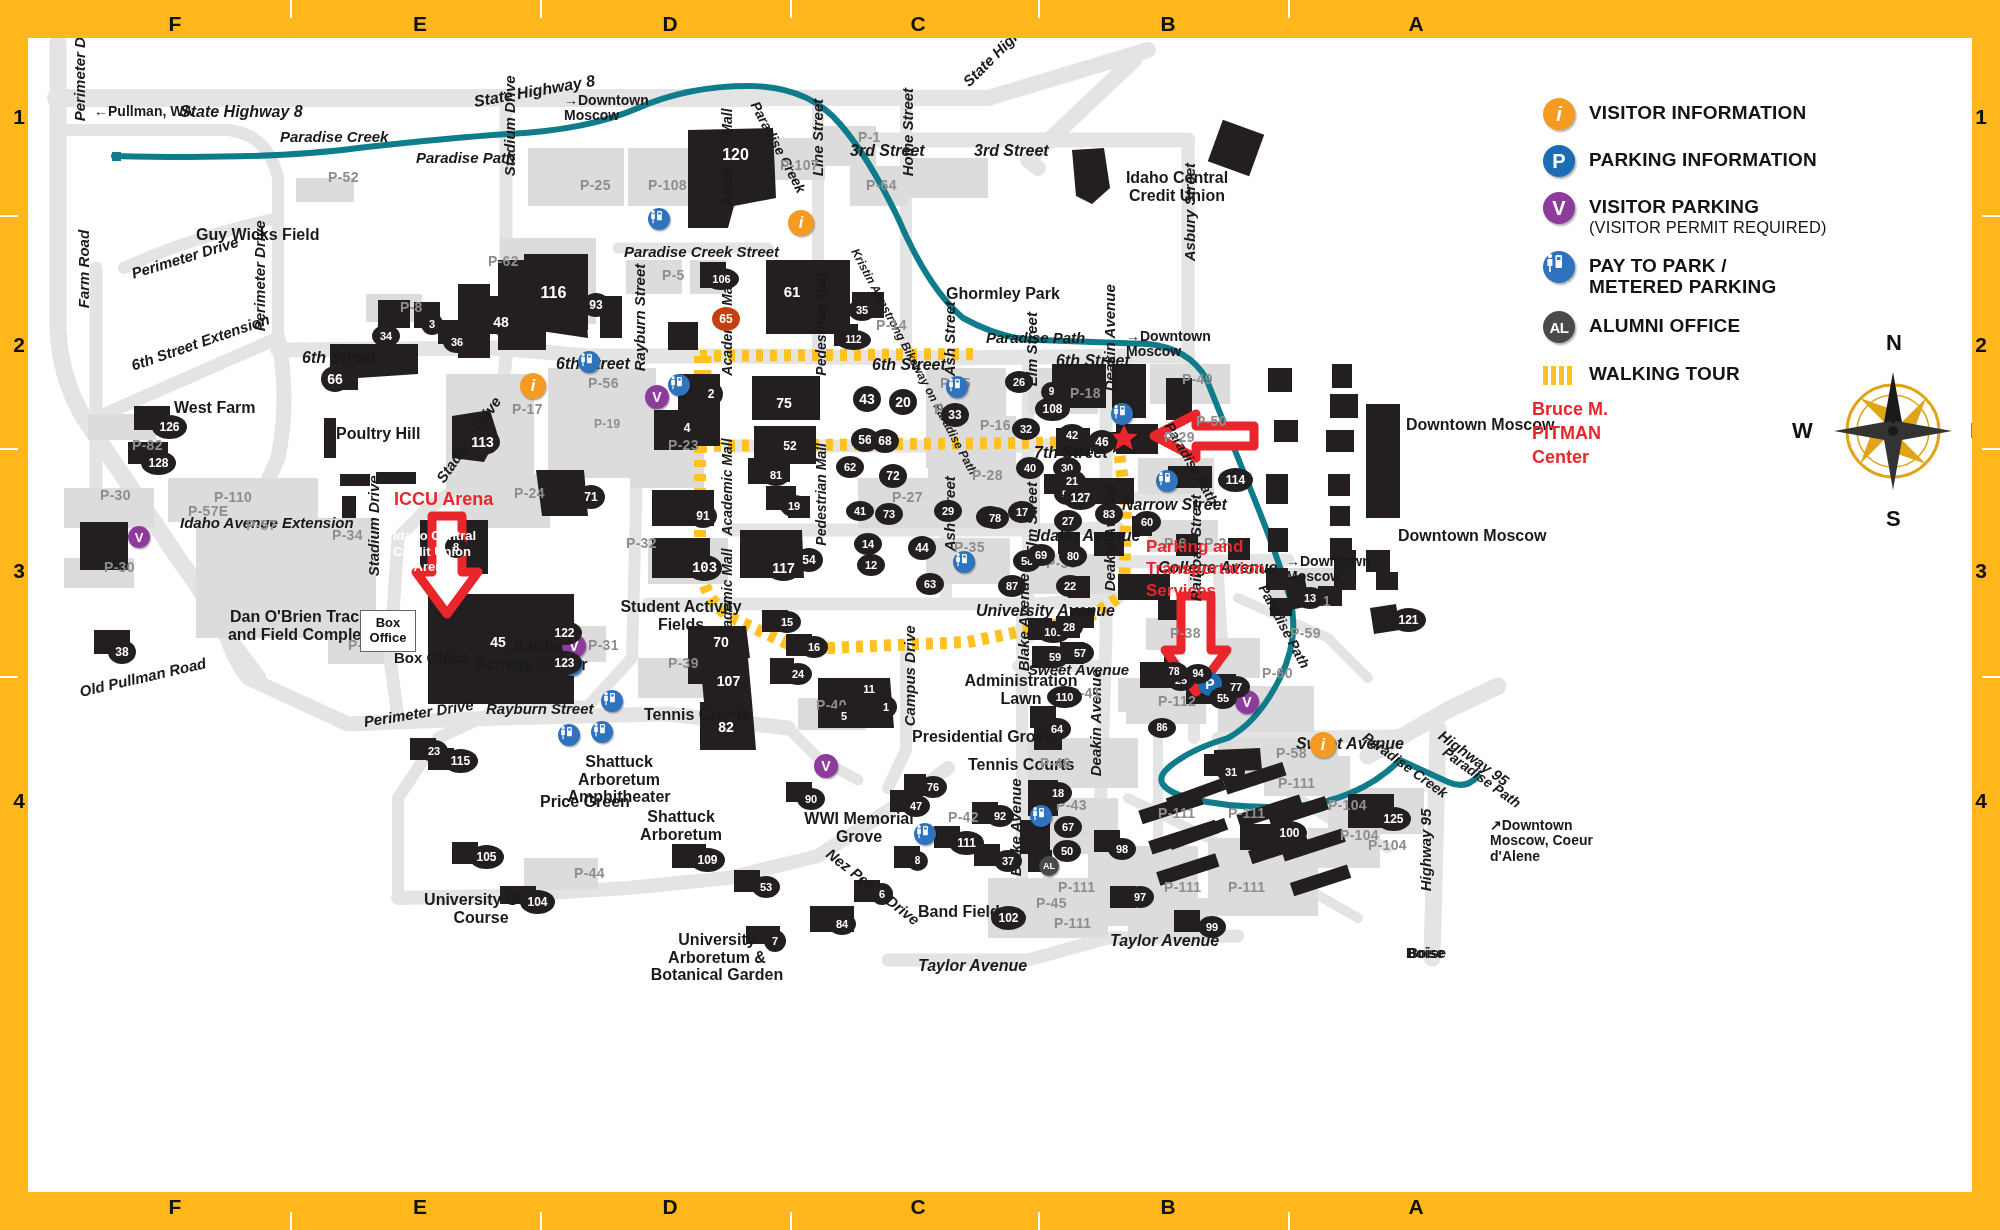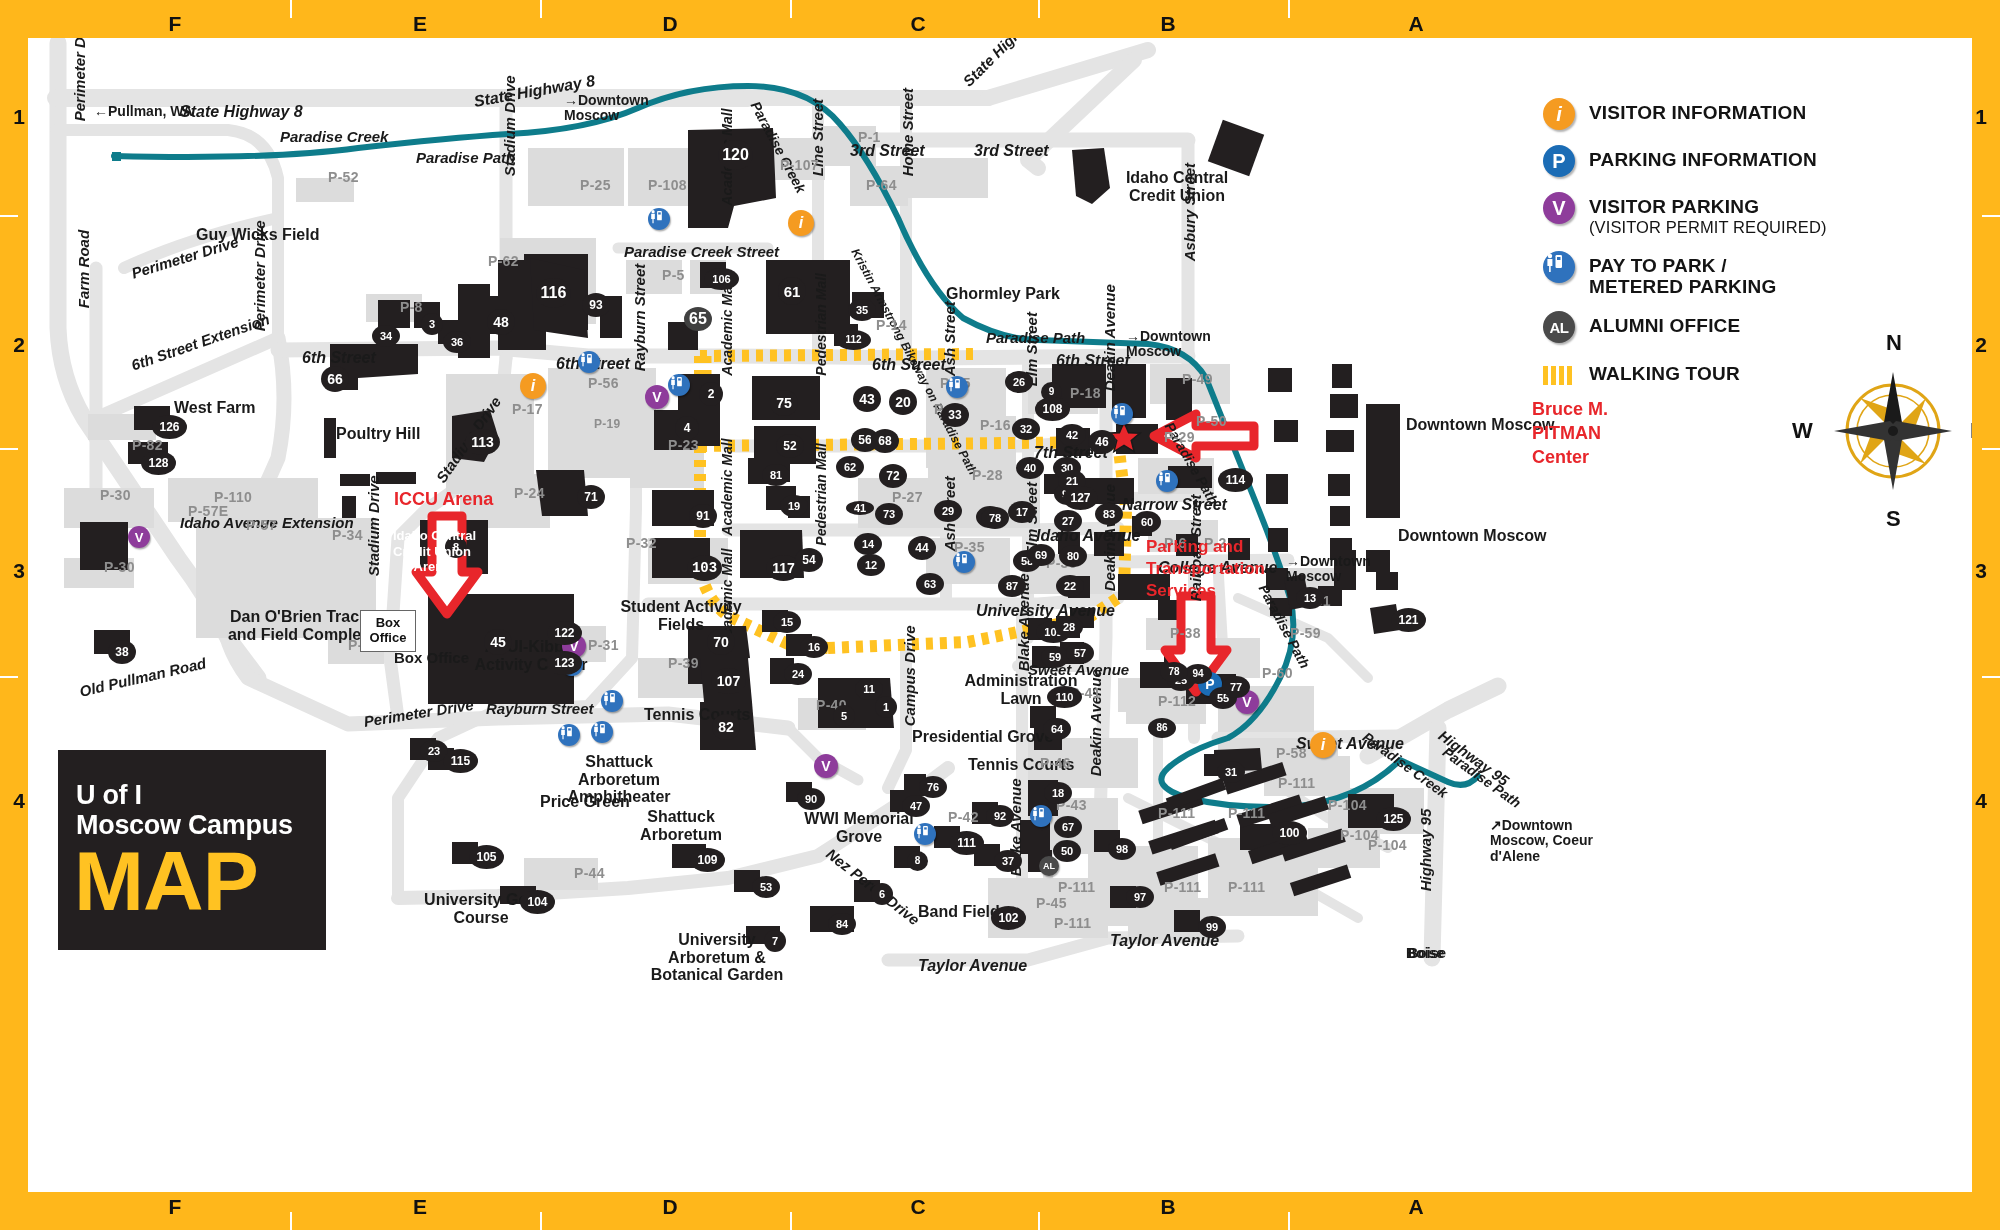--- a/index.html
+++ b/index.html
@@ -742,21 +742,21 @@
             <rect x="14" y="6" width="3.5" height="3" fill="#2F72BD"></rect>
           </svg>
         </div>
         <div class="pin al" style="left: 1011px; top: 818px; width: 20px; height: 20px; font-size: 9px;">AL</div>
       </div>
 
     <div id="badge-layer">
         <div class="bnum" style="left: 690px; top: 102px; width: 35px; height: 30px; border-radius: 50%; background: rgb(35, 31, 32); display: flex; align-items: center; justify-content: center; font-size: 16px;">120</div>
         <div class="bnum" style="left: 508px; top: 240px; width: 35px; height: 30px; border-radius: 50%; background: rgb(35, 31, 32); display: flex; align-items: center; justify-content: center; font-size: 16px;">116</div>
         <div class="bnum" style="left: 554px; top: 255px; width: 28px; height: 24px; border-radius: 50%; background: rgb(35, 31, 32); display: flex; align-items: center; justify-content: center; font-size: 12px;">93</div>
-        <div class="bnum" style="left: 656px; top: 269px; width: 28px; height: 24px; border-radius: 50%; background: #404040; display: flex; align-items: center; justify-content: center; font-size: 16px;">65</div>
+        <div class="bnum" style="left: 684px; top: 269px; width: 28px; height: 24px; border-radius: 50%; background: #c2410c; display: flex; align-items: center; justify-content: center; font-size: 12px;">65</div>
         <div class="bnum" style="left: 676px; top: 230px; width: 35px; height: 22px; border-radius: 50%; background: rgb(35, 31, 32); display: flex; align-items: center; justify-content: center; font-size: 11px;">106</div>
         <div class="bnum" style="left: 750px; top: 239px; width: 28px; height: 28px; border-radius: 50%; background: rgb(35, 31, 32); display: flex; align-items: center; justify-content: center; font-size: 15px;">61</div>
         <div class="bnum" style="left: 820px; top: 261px; width: 28px; height: 22px; border-radius: 50%; background: rgb(35, 31, 32); display: flex; align-items: center; justify-content: center; font-size: 11px;">35</div>
         <div class="bnum" style="left: 808px; top: 292px; width: 35px; height: 20px; border-radius: 50%; background: rgb(35, 31, 32); display: flex; align-items: center; justify-content: center; font-size: 10px;">112</div>
         <div class="bnum" style="left: 459px; top: 271px; width: 28px; height: 26px; border-radius: 50%; background: rgb(35, 31, 32); display: flex; align-items: center; justify-content: center; font-size: 14px;">48</div>
         <div class="bnum" style="left: 393px; top: 275px; width: 22px; height: 22px; border-radius: 50%; background: rgb(35, 31, 32); display: flex; align-items: center; justify-content: center; font-size: 11px;">3</div>
         <div class="bnum" style="left: 415px; top: 293px; width: 28px; height: 22px; border-radius: 50%; background: rgb(35, 31, 32); display: flex; align-items: center; justify-content: center; font-size: 11px;">36</div>
         <div class="bnum" style="left: 344px; top: 287px; width: 28px; height: 22px; border-radius: 50%; background: rgb(35, 31, 32); display: flex; align-items: center; justify-content: center; font-size: 11px;">34</div>
         <div class="bnum" style="left: 293px; top: 328px; width: 28px; height: 26px; border-radius: 50%; background: rgb(35, 31, 32); display: flex; align-items: center; justify-content: center; font-size: 14px;">66</div>
         <div class="bnum" style="left: 124px; top: 377px; width: 35px; height: 24px; border-radius: 50%; background: rgb(35, 31, 32); display: flex; align-items: center; justify-content: center; font-size: 12px;">126</div>
@@ -820,21 +820,21 @@
         <div class="bnum" style="left: 1026px; top: 472px; width: 28px; height: 22px; border-radius: 50%; background: rgb(35, 31, 32); display: flex; align-items: center; justify-content: center; font-size: 11px;">27</div>
         <div class="bnum" style="left: 1030px; top: 432px; width: 28px; height: 22px; border-radius: 50%; background: rgb(35, 31, 32); display: flex; align-items: center; justify-content: center; font-size: 11px;">21</div>
         <div class="bnum" style="left: 1035px; top: 448px; width: 35px; height: 24px; border-radius: 50%; background: rgb(35, 31, 32); display: flex; align-items: center; justify-content: center; font-size: 12px;">127</div>
         <div class="bnum" style="left: 1067px; top: 465px; width: 28px; height: 22px; border-radius: 50%; background: rgb(35, 31, 32); display: flex; align-items: center; justify-content: center; font-size: 11px;">83</div>
         <div class="bnum" style="left: 808px; top: 418px; width: 28px; height: 22px; border-radius: 50%; background: rgb(35, 31, 32); display: flex; align-items: center; justify-content: center; font-size: 11px;">62</div>
         <div class="bnum" style="left: 851px; top: 426px; width: 28px; height: 24px; border-radius: 50%; background: rgb(35, 31, 32); display: flex; align-items: center; justify-content: center; font-size: 12px;">72</div>
         <div class="bnum" style="left: 988px; top: 419px; width: 28px; height: 22px; border-radius: 50%; background: rgb(35, 31, 32); display: flex; align-items: center; justify-content: center; font-size: 11px;">40</div>
         <div class="bnum" style="left: 980px; top: 463px; width: 28px; height: 22px; border-radius: 50%; background: rgb(35, 31, 32); display: flex; align-items: center; justify-content: center; font-size: 11px;">17</div>
         <div class="bnum" style="left: 906px; top: 462px; width: 28px; height: 22px; border-radius: 50%; background: rgb(35, 31, 32); display: flex; align-items: center; justify-content: center; font-size: 11px;">29</div>
         <div class="bnum" style="left: 948px; top: 468px; width: 28px; height: 22px; border-radius: 50%; background: rgb(35, 31, 32); display: flex; align-items: center; justify-content: center; font-size: 11px;">79</div>
-        <div class="bnum" style="left: 818px; top: 463px; width: 28px; height: 14px; border-radius: 50%; background: rgb(35, 31, 32); display: flex; align-items: center; justify-content: center; font-size: 11px;">41</div>
+        <div class="bnum" style="left: 818px; top: 463px; width: 28px; height: 20px; border-radius: 50%; background: rgb(35, 31, 32); display: flex; align-items: center; justify-content: center; font-size: 11px;">41</div>
         <div class="bnum" style="left: 847px; top: 465px; width: 28px; height: 22px; border-radius: 50%; background: rgb(35, 31, 32); display: flex; align-items: center; justify-content: center; font-size: 11px;">73</div>
         <div class="bnum" style="left: 826px; top: 495px; width: 28px; height: 22px; border-radius: 50%; background: rgb(35, 31, 32); display: flex; align-items: center; justify-content: center; font-size: 11px;">14</div>
         <div class="bnum" style="left: 829px; top: 516px; width: 28px; height: 22px; border-radius: 50%; background: rgb(35, 31, 32); display: flex; align-items: center; justify-content: center; font-size: 11px;">12</div>
         <div class="bnum" style="left: 880px; top: 498px; width: 28px; height: 24px; border-radius: 50%; background: rgb(35, 31, 32); display: flex; align-items: center; justify-content: center; font-size: 12px;">44</div>
         <div class="bnum" style="left: 985px; top: 512px; width: 28px; height: 22px; border-radius: 50%; background: rgb(35, 31, 32); display: flex; align-items: center; justify-content: center; font-size: 11px;">58</div>
         <div class="bnum" style="left: 970px; top: 537px; width: 28px; height: 22px; border-radius: 50%; background: rgb(35, 31, 32); display: flex; align-items: center; justify-content: center; font-size: 11px;">87</div>
         <div class="bnum" style="left: 1028px; top: 537px; width: 28px; height: 22px; border-radius: 50%; background: rgb(35, 31, 32); display: flex; align-items: center; justify-content: center; font-size: 11px;">22</div>
         <div class="bnum" style="left: 999px; top: 506px; width: 28px; height: 22px; border-radius: 50%; background: rgb(35, 31, 32); display: flex; align-items: center; justify-content: center; font-size: 11px;">69</div>
         <div class="bnum" style="left: 1031px; top: 507px; width: 28px; height: 22px; border-radius: 50%; background: rgb(35, 31, 32); display: flex; align-items: center; justify-content: center; font-size: 11px;">80</div>
         <div class="bnum" style="left: 888px; top: 535px; width: 28px; height: 22px; border-radius: 50%; background: rgb(35, 31, 32); display: flex; align-items: center; justify-content: center; font-size: 11px;">63</div>
@@ -955,20 +955,15 @@
         <path d="M134 75 L78 85 L68 75 L78 65 Z" fill="#333"></path>
         <path d="M16 75 L72 85 L82 75 L72 65 Z" fill="#333"></path>
         <circle cx="75" cy="75" r="5" fill="#1a1a1a"></circle>
       </svg>
       <div class="cmp-ltr" style="left:68px;top:-26px;">N</div>
       <div class="cmp-ltr" style="left:152px;top:62px;">E</div>
       <div class="cmp-ltr" style="left:68px;top:150px;">S</div>
       <div class="cmp-ltr" style="left:-26px;top:62px;">W</div>
     </div>
 
-    <div id="titleblock">
-      <div class="t1">U of I</div>
-      <div class="t1" style="margin-top:0;">Moscow Campus</div>
-      <div class="t2">MAP</div>
-    </div>
 
   </div>
 </div>
 
 </body></html>

